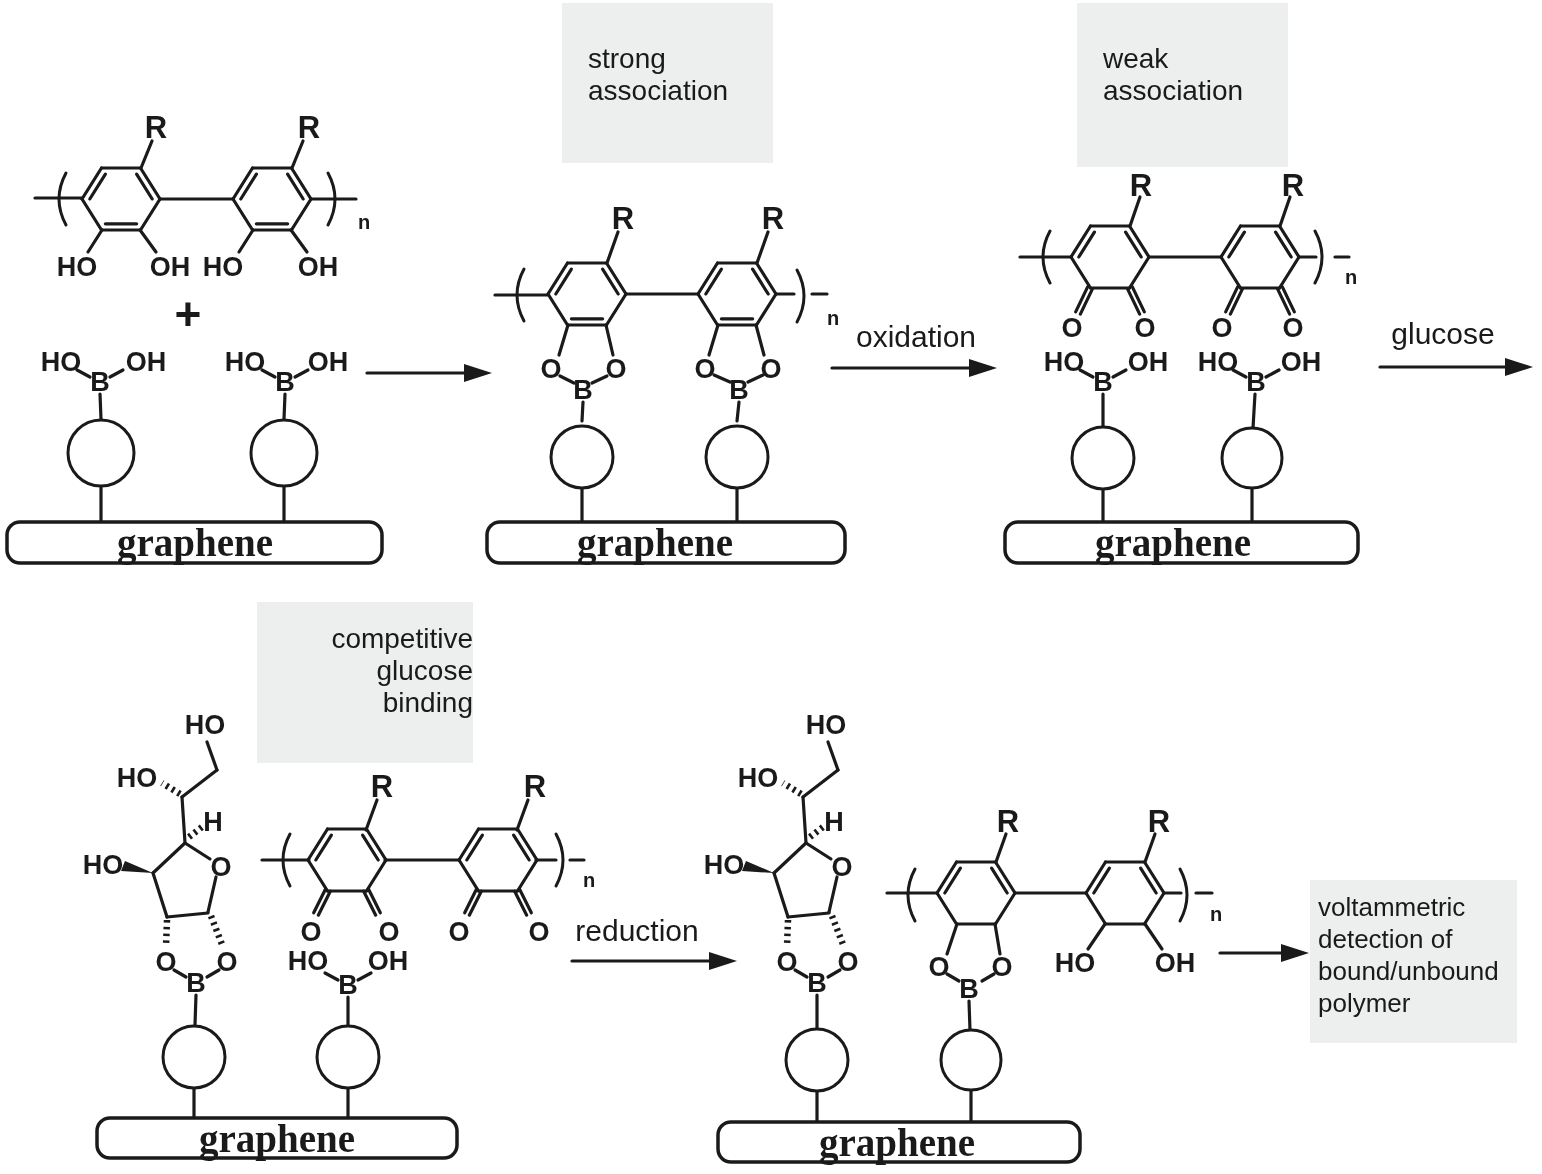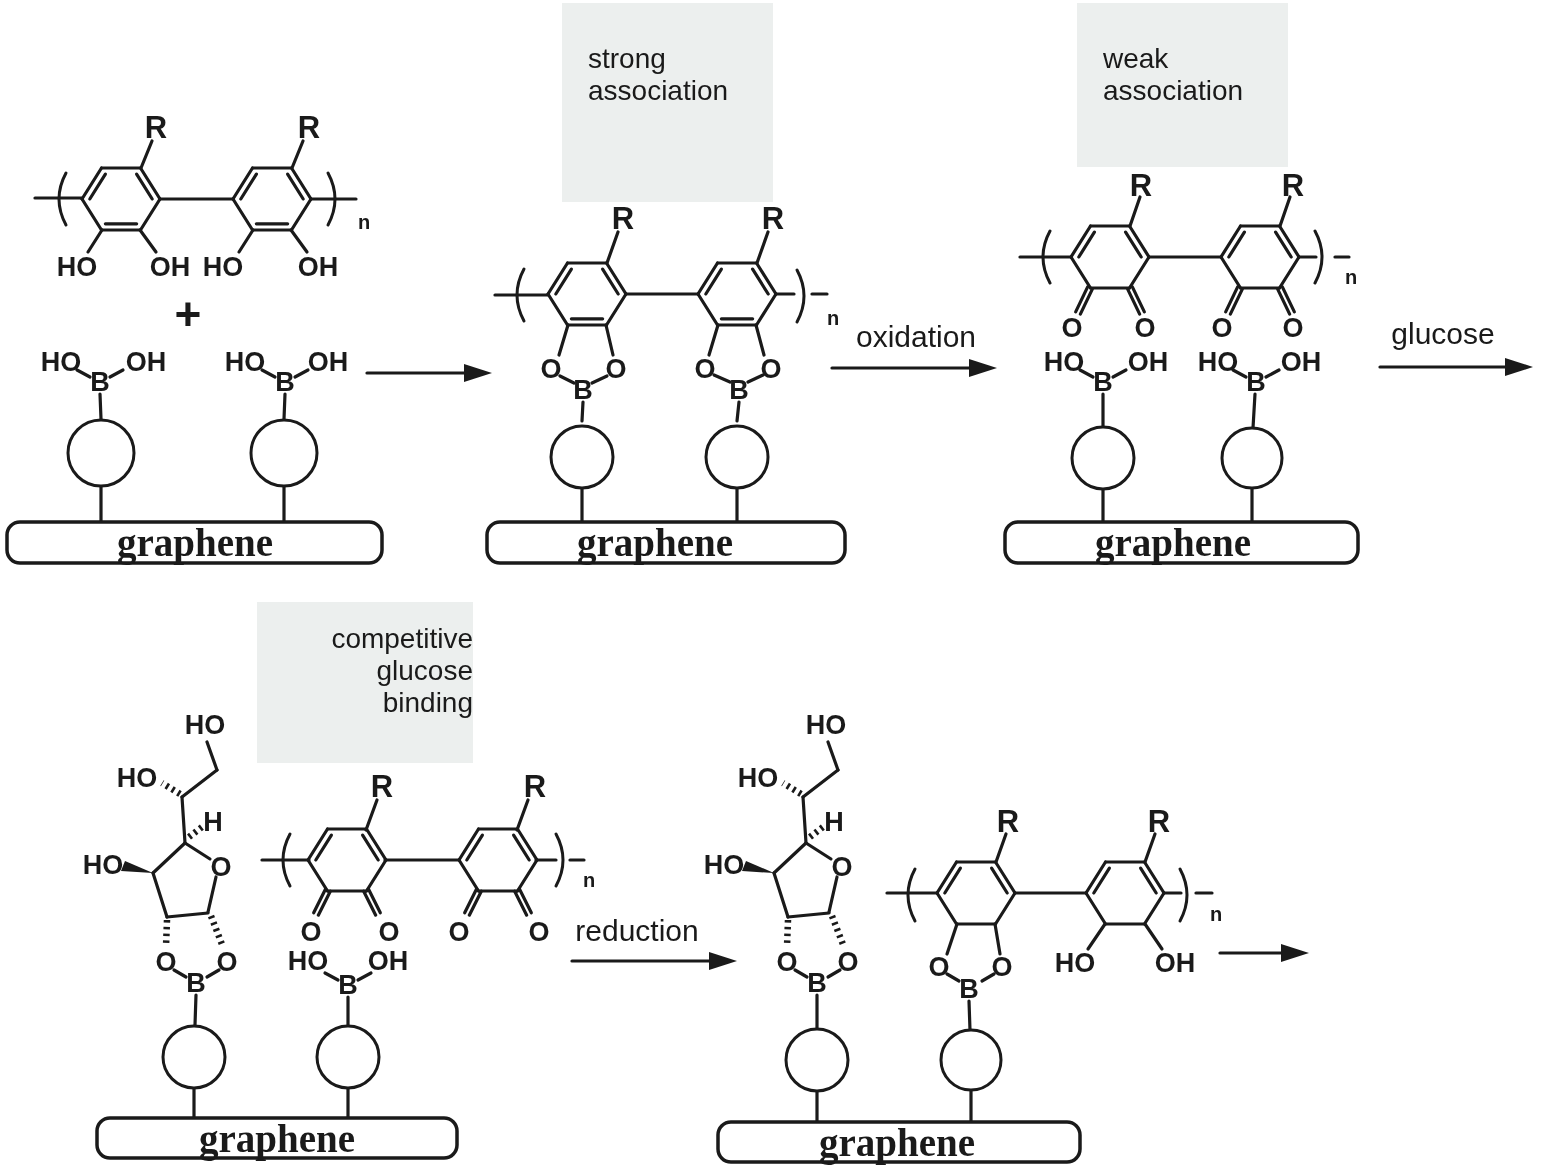--- a/index.html
+++ b/index.html
@@ -17,21 +17,21 @@
   text { fill:var(--ink); }
   .atom  { font:700 27px "Liberation Sans", sans-serif; text-anchor:middle; }
   .atomR { font:700 31px "Liberation Sans", sans-serif; text-anchor:middle; }
   .sub   { font:700 20px "Liberation Sans", sans-serif; text-anchor:middle; }
   .plus  { font:700 46px "Liberation Sans", sans-serif; text-anchor:middle; }
   .gra   { font:700 39px "Liberation Serif", serif; text-anchor:middle; }
   .albl  { font:400 30px "Liberation Sans", sans-serif; text-anchor:middle; }
   .note-box { position:absolute; background:var(--note); color:var(--ink);
               font-size:28px; line-height:32px; white-space:pre-line;
               box-sizing:border-box; }
-  #box-strong { left:562px; top:3px;   width:211px; height:199px; padding:40px 0 0 26px; }
+  #box-strong { left:562px; top:3px;   width:211px; height:160px; padding:40px 0 0 26px; }
   #box-weak   { left:1077px; top:3px;  width:211px; height:164px; padding:40px 9px 0 26px; }
   #box-comp   { left:257px; top:602px; width:216px; height:161px; padding:21px 0 0 25px;text-align:right; }
   #box-volt   { left:1310px; top:880px; width:207px; height:163px; padding:11px 0 0 8px; font-size:26px; }
 </style>
 </head>
 <body>
 
 <div class="canvas">
 <svg width="1542" height="1174" viewBox="0 0 1542 1174">
 
@@ -440,13 +440,17 @@
   </g>
 </svg>
 
 <div class="note-box" id="box-strong"><span>strong
 association</span></div>
 <div class="note-box" id="box-weak"><span>weak
 association</span></div>
 <div class="note-box" id="box-comp"><span>competitive
 glucose
 binding</span></div>
+<div class="note-box" id="box-volt"><span>voltammetric
+detection of
+bound/unbound
+polymer</span></div>
 </div>
 
 </body></html>

